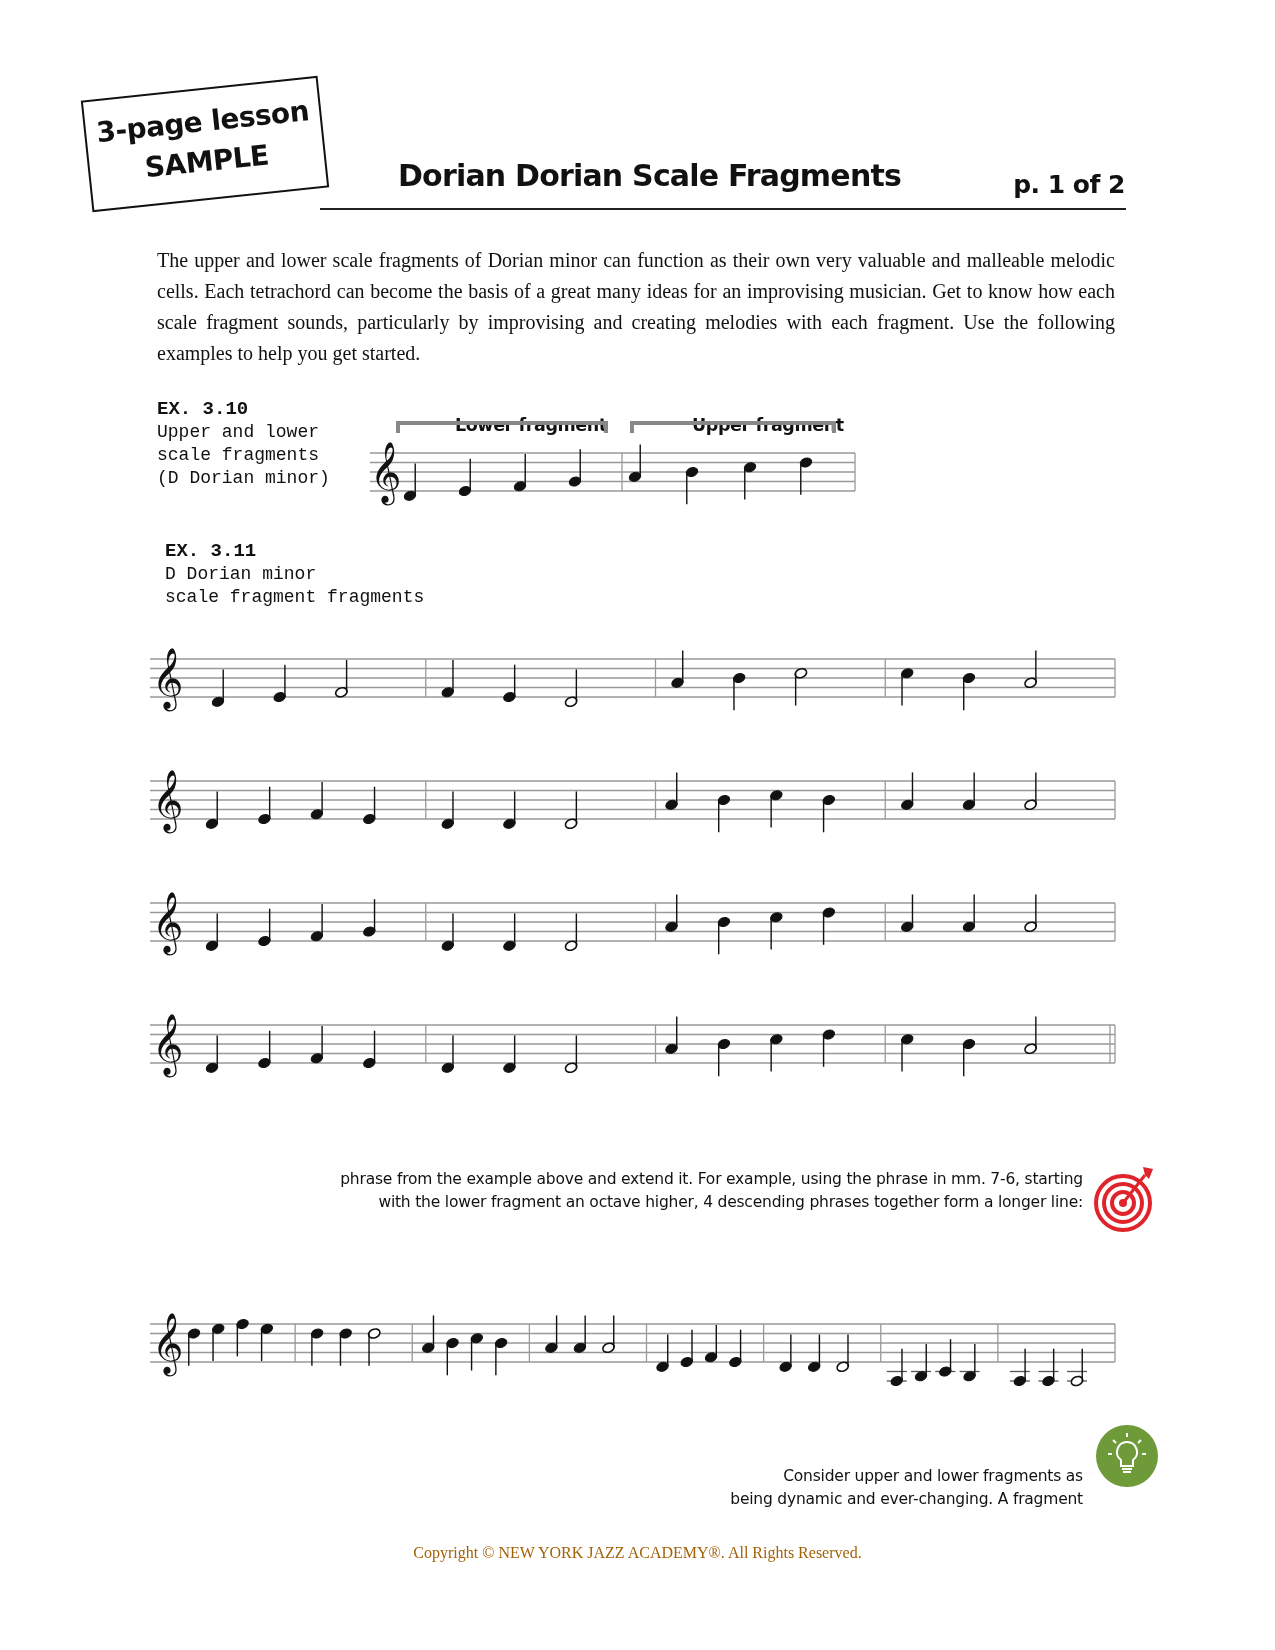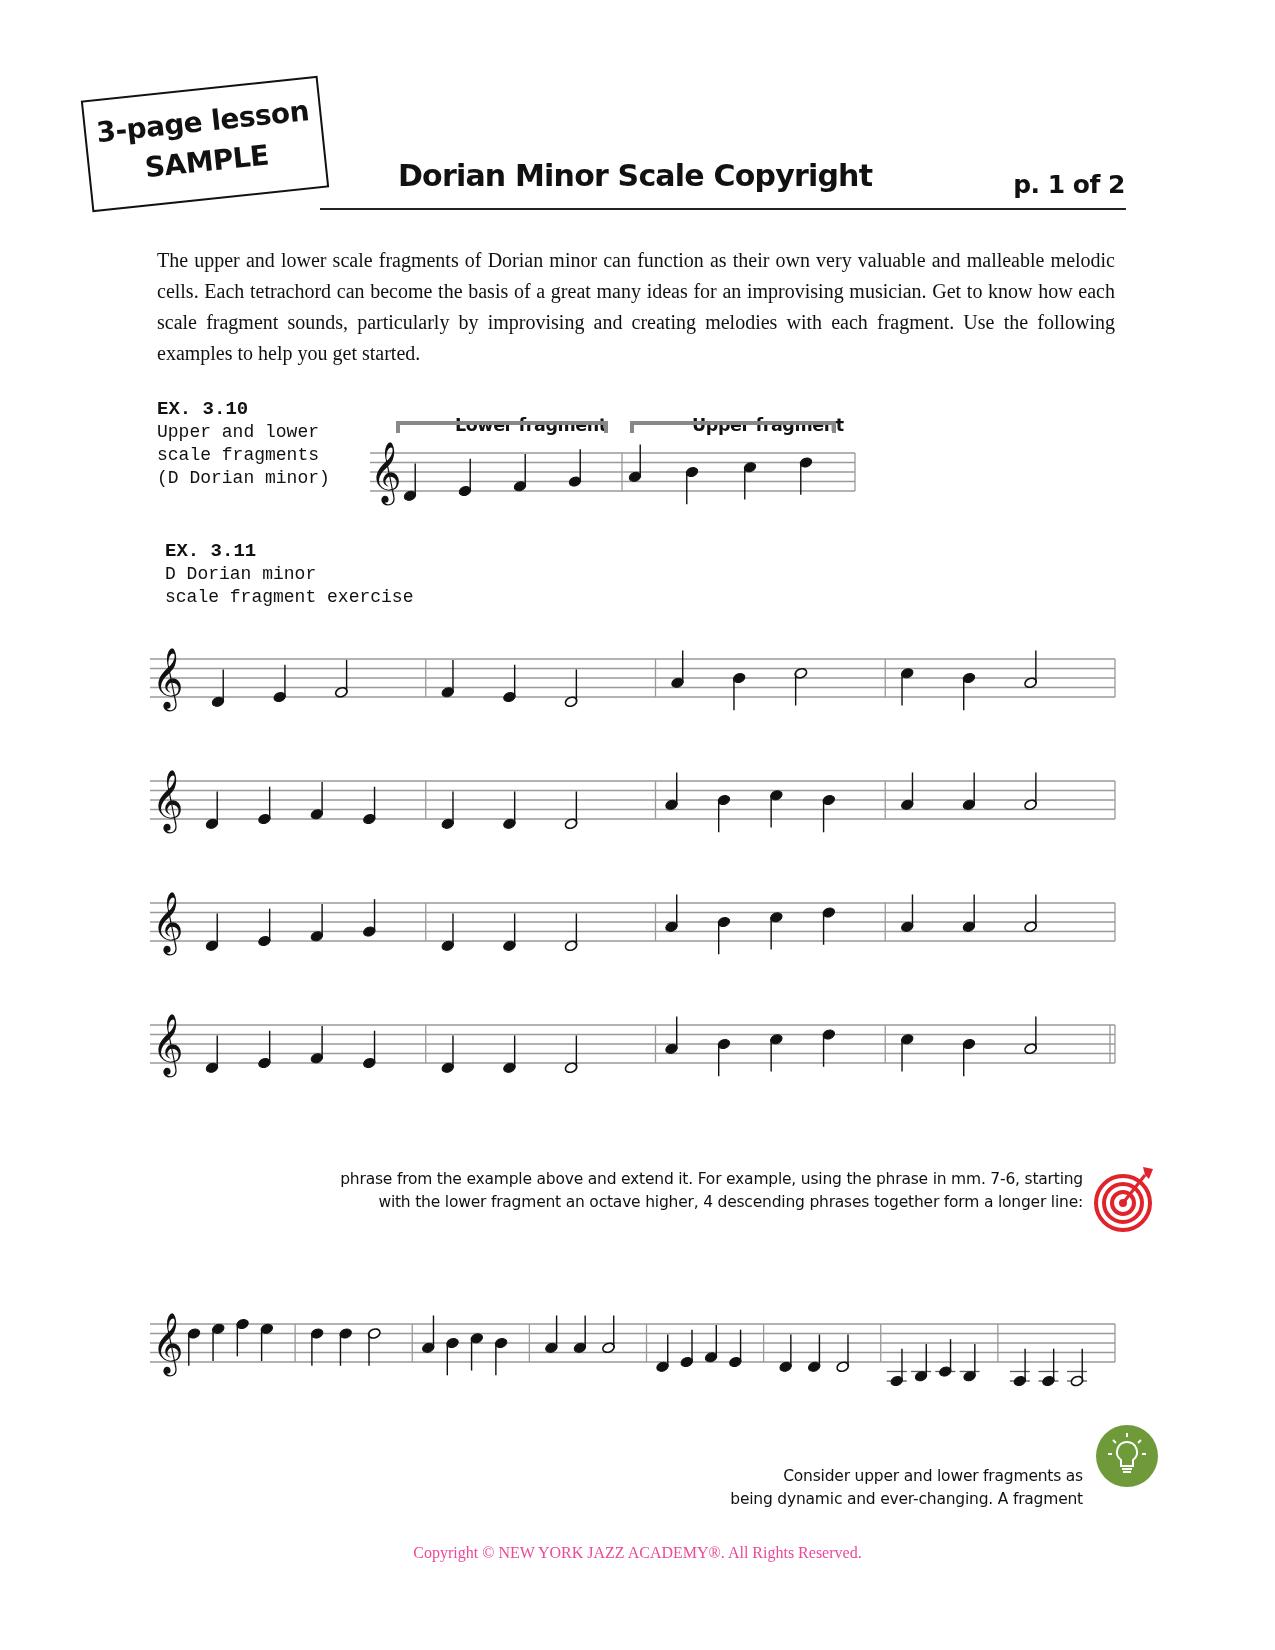--- a/index.html
+++ b/index.html
@@ -41,34 +41,34 @@
     font-family: "DejaVu Sans", sans-serif; font-weight: bold; font-size: 17.5px; letter-spacing: -0.4px;
   }
 
   .note-text {
     font-family: "DejaVu Sans", sans-serif; font-size: 15.5px; line-height: 23px; text-align: right; color: #111;
     letter-spacing: -0.2px;
   }
 
   .copyright {
     left: 0; width: 1275px; top: 1544px; text-align: center;
-    font-family: "Liberation Serif", serif; font-size: 16px; color: #ec4899;
+    font-family: "Liberation Serif", serif; font-size: 16px; color: #a16207;
   }
 
   svg.staff { position: absolute; overflow: visible; }
 </style>
 </head>
 <body>
 
 <div class="abs stamp">
   <div>3-page lesson</div>
   <div>SAMPLE</div>
 </div>
 
-<div class="abs title">Dorian Minor Scale Copyright</div>
+<div class="abs title">Dorian Dorian Scale Fragments</div>
 <div class="abs pagenum">p. 1 of 2</div>
 <div class="abs title-rule"></div>
 
 <div class="abs intro">The upper and lower scale fragments of Dorian minor can function as their own very valuable and malleable melodic cells. Each tetrachord can become the basis of a great many ideas for an improvising musician. Get to know how each scale fragment sounds, particularly by improvising and creating melodies with each fragment.  Use the following examples to help you get started.</div>
 
 <div class="abs ex-label" style="left:157px; top:398px;">
   <span class="num">EX. 3.10</span>
   <span style="display:block">Upper and lower</span>
   <span style="display:block">scale fragments</span>
   <span style="display:block">(D Dorian minor)</span>
@@ -102,21 +102,21 @@
     <line x1="430.775" y1="27.5" x2="430.775" y2="59.8" stroke="#111" stroke-width="1.4"></line>
     <line x1="252" y1="18" x2="252" y2="56" stroke="#999" stroke-width="1.3"></line>
     <line x1="485" y1="18" x2="485" y2="56" stroke="#999" stroke-width="1.3"></line>
     <path d="M28 -2 V-12 H236 V-2" fill="none" stroke="#888" stroke-width="4"></path>
     <path d="M262 -2 V-12 H464 V-2" fill="none" stroke="#888" stroke-width="4"></path>
   </svg>
 
 <div class="abs ex-label" style="left:157px; top:540px;margin-left:8px;">
   <span class="num">EX. 3.11</span>
   <span style="display:block">D Dorian minor</span>
-  <span style="display:block">scale fragment exercise</span>
+  <span style="display:block">scale fragment fragments</span>
 </div>
 
 <svg class="staff" style="left:150px; top:635px;" width="975" height="90" id="sys0">
     <line x1="0" y1="24" x2="965" y2="24" stroke="#999" stroke-width="1.3"></line>
     <line x1="0" y1="33.5" x2="965" y2="33.5" stroke="#999" stroke-width="1.3"></line>
     <line x1="0" y1="43" x2="965" y2="43" stroke="#999" stroke-width="1.3"></line>
     <line x1="0" y1="52.5" x2="965" y2="52.5" stroke="#999" stroke-width="1.3"></line>
     <line x1="0" y1="62" x2="965" y2="62" stroke="#999" stroke-width="1.3"></line>
     <text x="2" y="61.05" font-size="53.199999999999996" font-family="DejaVu Sans, sans-serif" fill="#111">𝄞</text>
     <ellipse cx="68" cy="66.75" rx="5.89" ry="4.275" transform="rotate(-22 68 66.75)" fill="#111" stroke="#111" stroke-width="1"></ellipse>

